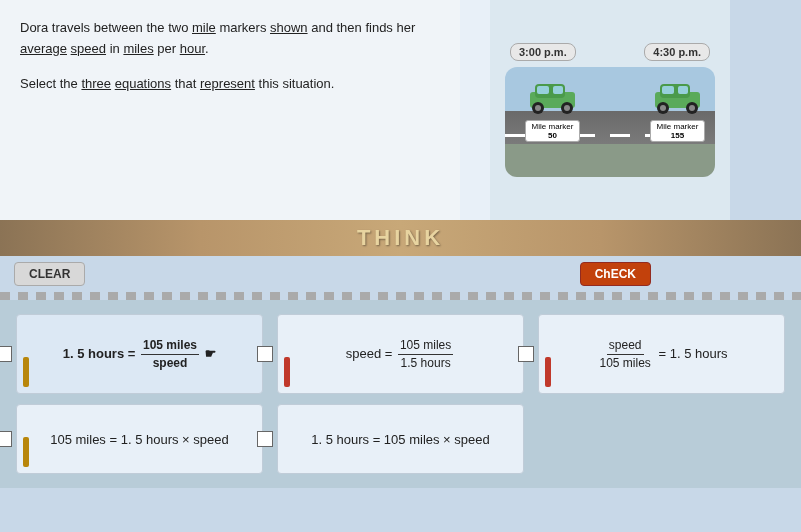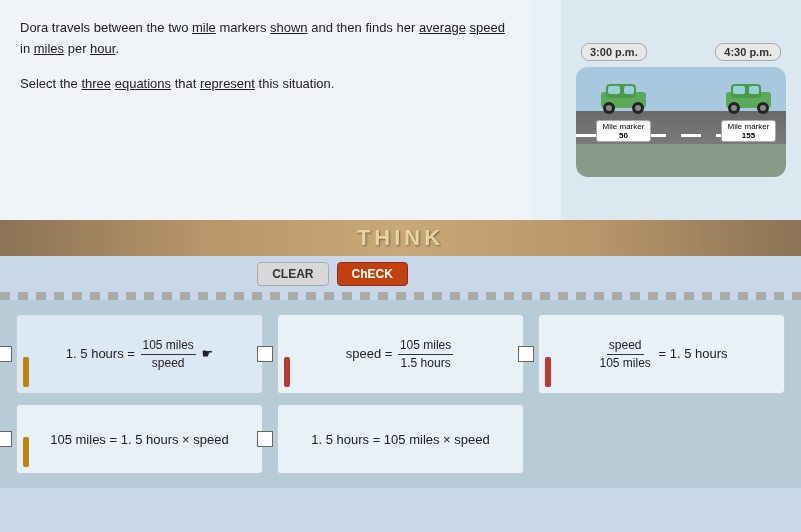--- a/index.html
+++ b/index.html
@@ -8,21 +8,21 @@
       background: #c8d8e8;
       width: 801px;
       height: 532px;
       overflow: hidden;
       position: relative;
     }
 
     
     .top-section {
       display: flex;
-      width: 801px;
+      width: 730px;
       height: 220px;
       background: #e8f0f8;
       gap: 30px;
     }
 
     .problem-text-area {
       flex: 1;
       padding: 18px 20px;
       background: #f0f4f8;
     }
@@ -127,21 +127,21 @@
       text-shadow: 1px 1px 2px rgba(0,0,0,0.4);
     }
 
     
     .toolbar {
       width: 665px;
       height: 36px;
       background: #c8d8e8;
       display: flex;
       align-items: center;
-      justify-content: center;
+      justify-content: space-between;
       padding: 0 14px;
       gap: 8px;
     }
 
     .btn-clear {
       background: #d8d8d8;
       border: 1px solid #aaa;
       border-radius: 4px;
       padding: 4px 14px;
       font-size: 12px;
@@ -324,21 +324,21 @@
   <button class="btn-clear">CLEAR</button>
   <button class="btn-check">ChECK</button>
 </div>
 
 <div class="dashed-divider"></div>
 
 <div class="cards-area">
 
   <div class="cards-row">
 
-    <div style="display:flex; align-items:flex-end; flex:1; position:relative;">
+    <div style="display:flex; align-items:flex-end; flex:1; position:relative;font-weight:bold;">
       <div class="card-checkbox"></div>
       <div class="card card-selected" style="flex:1; min-height:80px;">
         <div class="card-indicator"></div>
         <div class="math-expr">
           1. 5 hours =
           <span class="math-fraction">
             <span class="numerator">105 miles</span>
             <span class="denominator">speed</span>
           </span>
           <span style="cursor:pointer;">☛</span>

